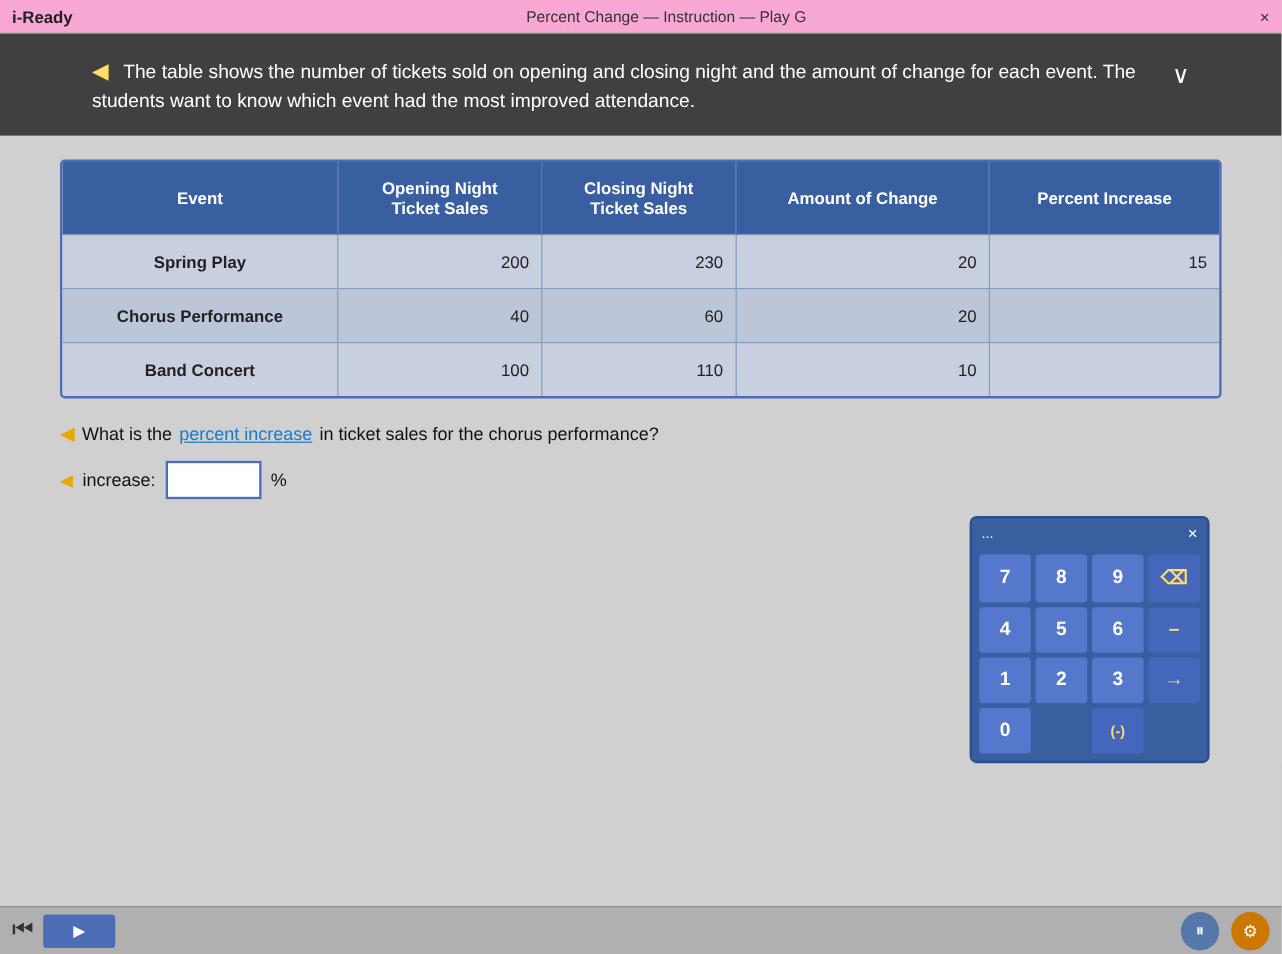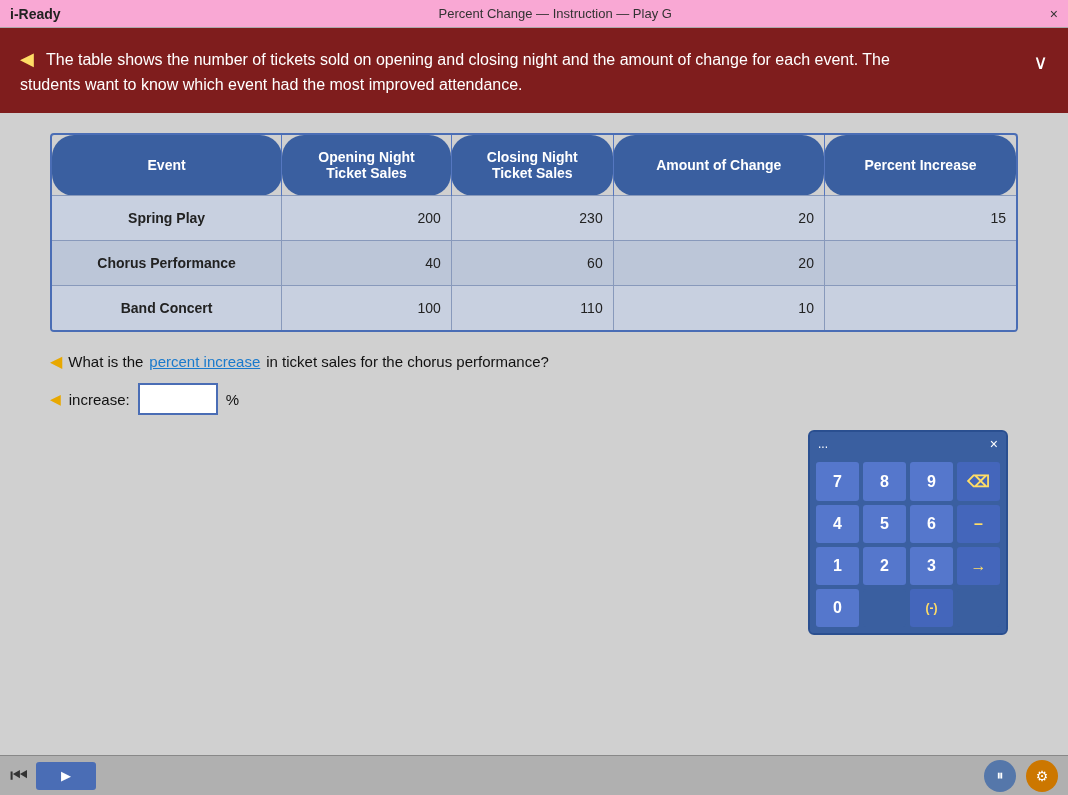--- a/index.html
+++ b/index.html
@@ -39,26 +39,26 @@
 
     
     .main-content {
       background: #d0d0d0;
       padding: 0;
       height: calc(795px - 28px);
     }
 
     
     .header-section {
-      background: #7f1d1d;
+      background: #404040;
       color: white;
       padding: 18px 20px 16px 20px;
       display: flex;
       align-items: flex-start;
-      justify-content: space-between;
+      justify-content: center;
     }
     .header-text {
       font-size: 16px;
       line-height: 1.5;
       max-width: 900px;
     }
     .collapse-btn {
       color: white;
       font-size: 20px;
       cursor: pointer;
@@ -80,21 +80,20 @@
       background: #3a5fa0;
       color: white;
     }
     table thead th {
       padding: 14px 10px;
       text-align: center;
       font-size: 14px;
       font-weight: bold;
       border-right: 1px solid #5577c0;
       vertical-align: middle;
-      border-radius: 22px;
     }
     table thead th:last-child {
       border-right: none;
     }
     table tbody tr {
       background: #c8d0e0;
       margin-left: 39px;
     }
     table tbody tr:nth-child(even) {
       background: #bcc6d8;

